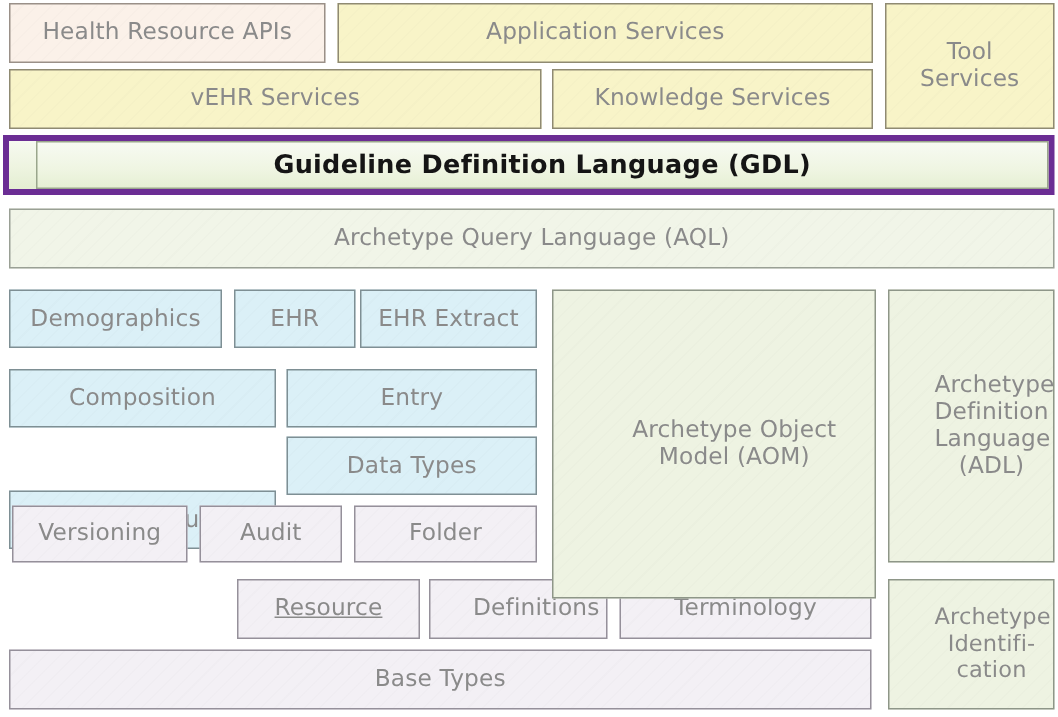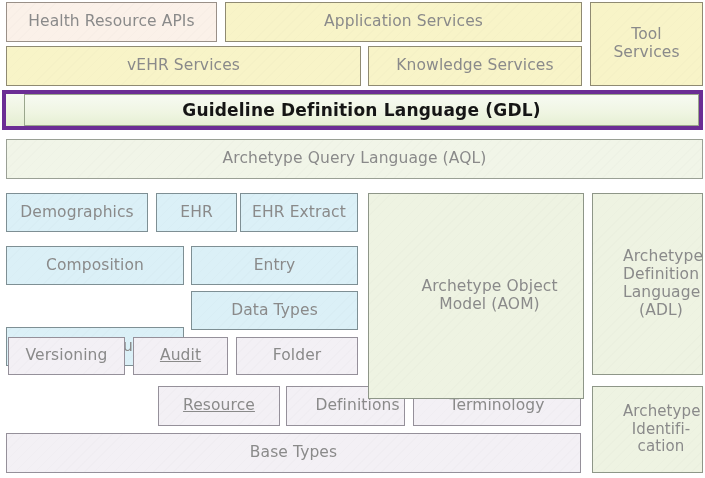--- a/index.html
+++ b/index.html
@@ -141,21 +141,21 @@
   <div class="box c-blue" style="left:6px; top:291px; width:178px; height:39px;margin-top:36px;">
     <span>Data Structures</span>
   </div>
   <div class="box c-blue" style="left:191px; top:291px; width:167px; height:39px;">
     <span>Data Types</span>
   </div>
 
   <div class="box c-lav" style="left:8px; top:337px; width:117px; height:38px;">
     <span>Versioning</span>
   </div>
-  <div class="box c-lav" style="left:133px; top:337px; width:95px; height:38px;text-decoration:underline;">
+  <div class="box c-lav" style="left:133px; top:337px; width:95px; height:38px;">
     <span>Audit</span>
   </div>
   <div class="box c-lav" style="left:236px; top:337px; width:122px; height:38px;">
     <span>Folder</span>
   </div>
 
   <div class="box c-lav" style="left:158px; top:386px; width:122px; height:40px;text-decoration:underline;">
     <span>Resource</span>
   </div>
   <div class="box c-lav" style="left:286px; top:386px; width:119px; height:40px;padding-left:27px;">

